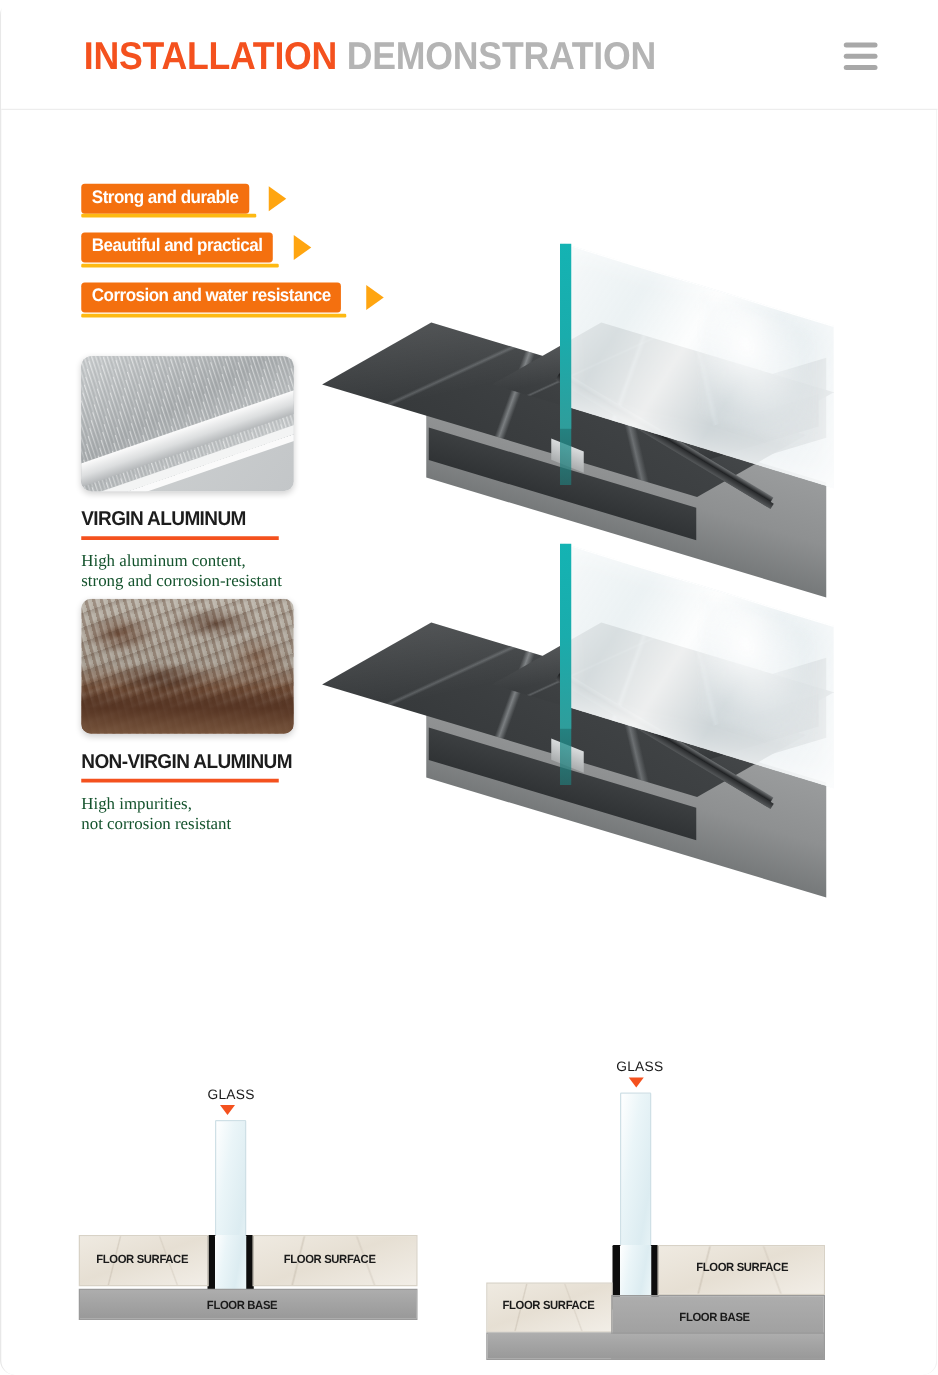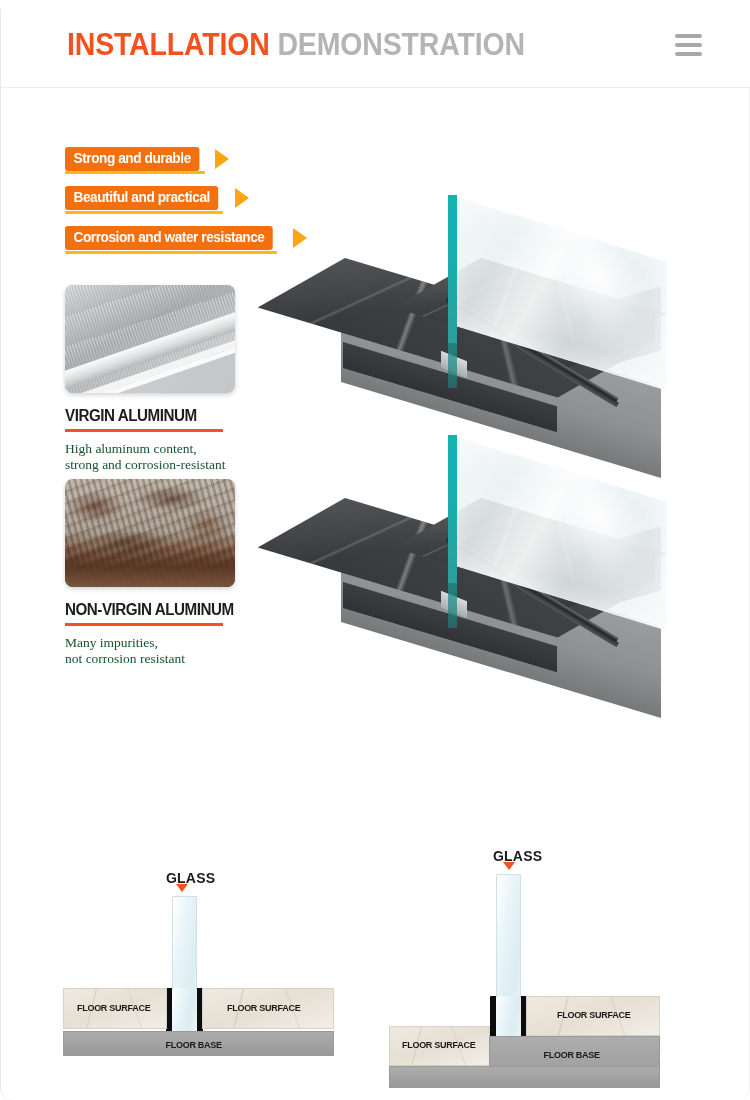--- a/index.html
+++ b/index.html
@@ -325,22 +325,22 @@
     transform: skewY(22deg);
   }
 
   
   .section-diagram { position: absolute; }
   .section-diagram.left  { left: 62px;  top: 860px; width: 300px; height: 230px; }
   .section-diagram.right { left: 388px; top: 840px; width: 300px; height: 250px; }
 
   .glass-label {
     position: absolute;
-    font-size: 14px;
-    font-weight: bold;
+    font-size: 11px;
+    font-weight: normal;
     color: #1a1a1a;
     letter-spacing: 0.2px;
     white-space: nowrap;
   }
   .glass-pointer {
     position: absolute;
     width: 0; height: 0;
     border-left: 6px solid transparent;
     border-right: 6px solid transparent;
     border-top: 8px solid #F4511E;
@@ -420,21 +420,21 @@
     <div class="material-title">VIRGIN ALUMINUM</div>
     <div class="material-rule"></div>
     <div class="material-desc">High aluminum content,
 strong and corrosion-resistant</div>
   </div>
 
   <div class="material-card m2">
     <div class="material-photo photo-rusty"></div>
     <div class="material-title">NON-VIRGIN ALUMINUM</div>
     <div class="material-rule"></div>
-    <div class="material-desc">Many impurities,
+    <div class="material-desc">High impurities,
 not corrosion resistant</div>
   </div>
 
   <div class="scene s1">
     <div class="scene-inner">
       <div class="slab-base"></div>
       <div class="slab-base-side"></div>
       <div class="tile-top">
           <div class="tile-veins"></div>
         </div>

